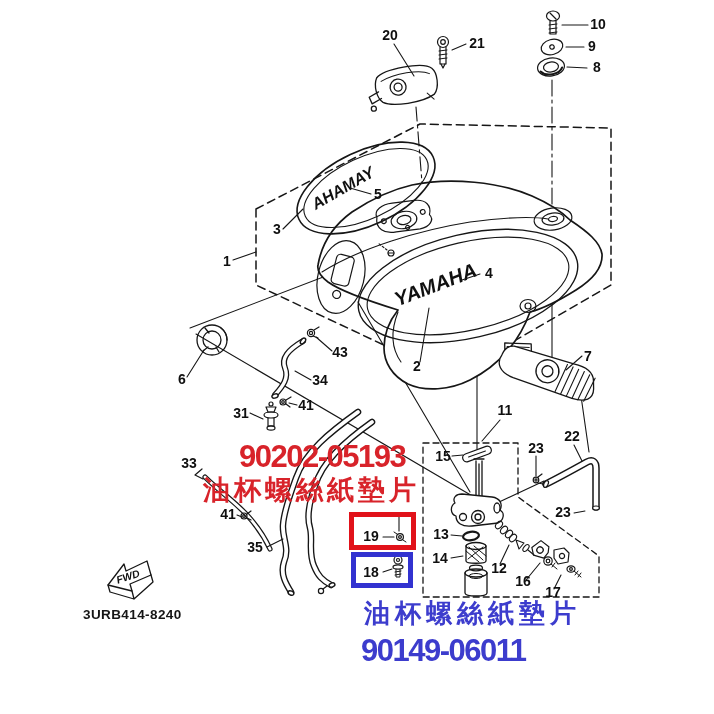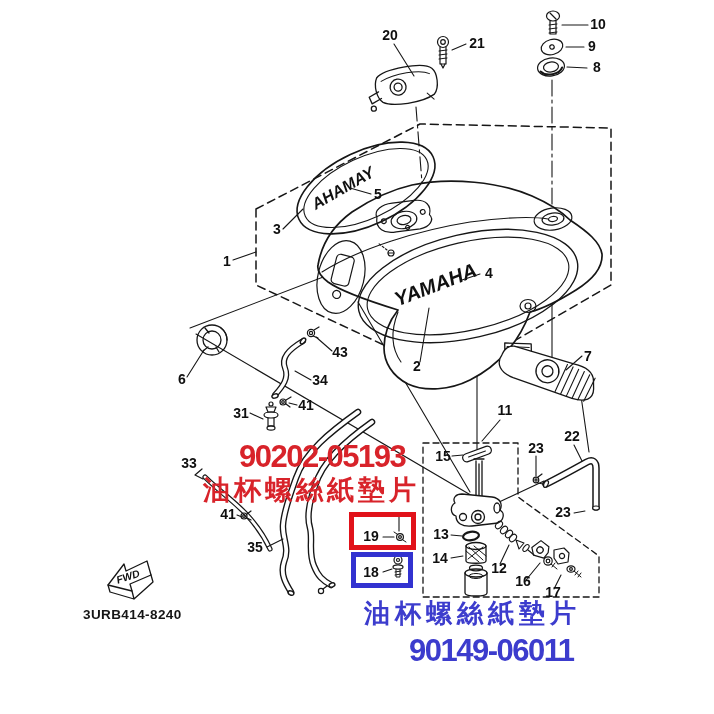--- a/index.html
+++ b/index.html
@@ -321,14 +321,14 @@
   <text class="fwd" transform="translate(129,580) rotate(-18)">FWD</text>
   <text class="code" x="83" y="619">3URB414-8240</text>
 </svg>
 
 <div class="hl hl-red"></div>
 <div class="hl hl-blue"></div>
 
 <div class="anno digits red-t" style="left:199px;top:441px;margin-left:40px;">90202-05193</div>
 <div class="anno cjk-red red-t" style="left:203px;top:477px;">油杯螺絲紙墊片</div>
 <div class="anno cjk-blue blue-t" style="left:364px;top:600px;">油杯螺絲紙墊片</div>
-<div class="anno digits blue-t" style="left:361px;top:635px;margin-left:48px;">90149-06011</div>
+<div class="anno digits blue-t" style="left:361px;top:635px;">90149-06011</div>
 </div>
 
 </body></html>

